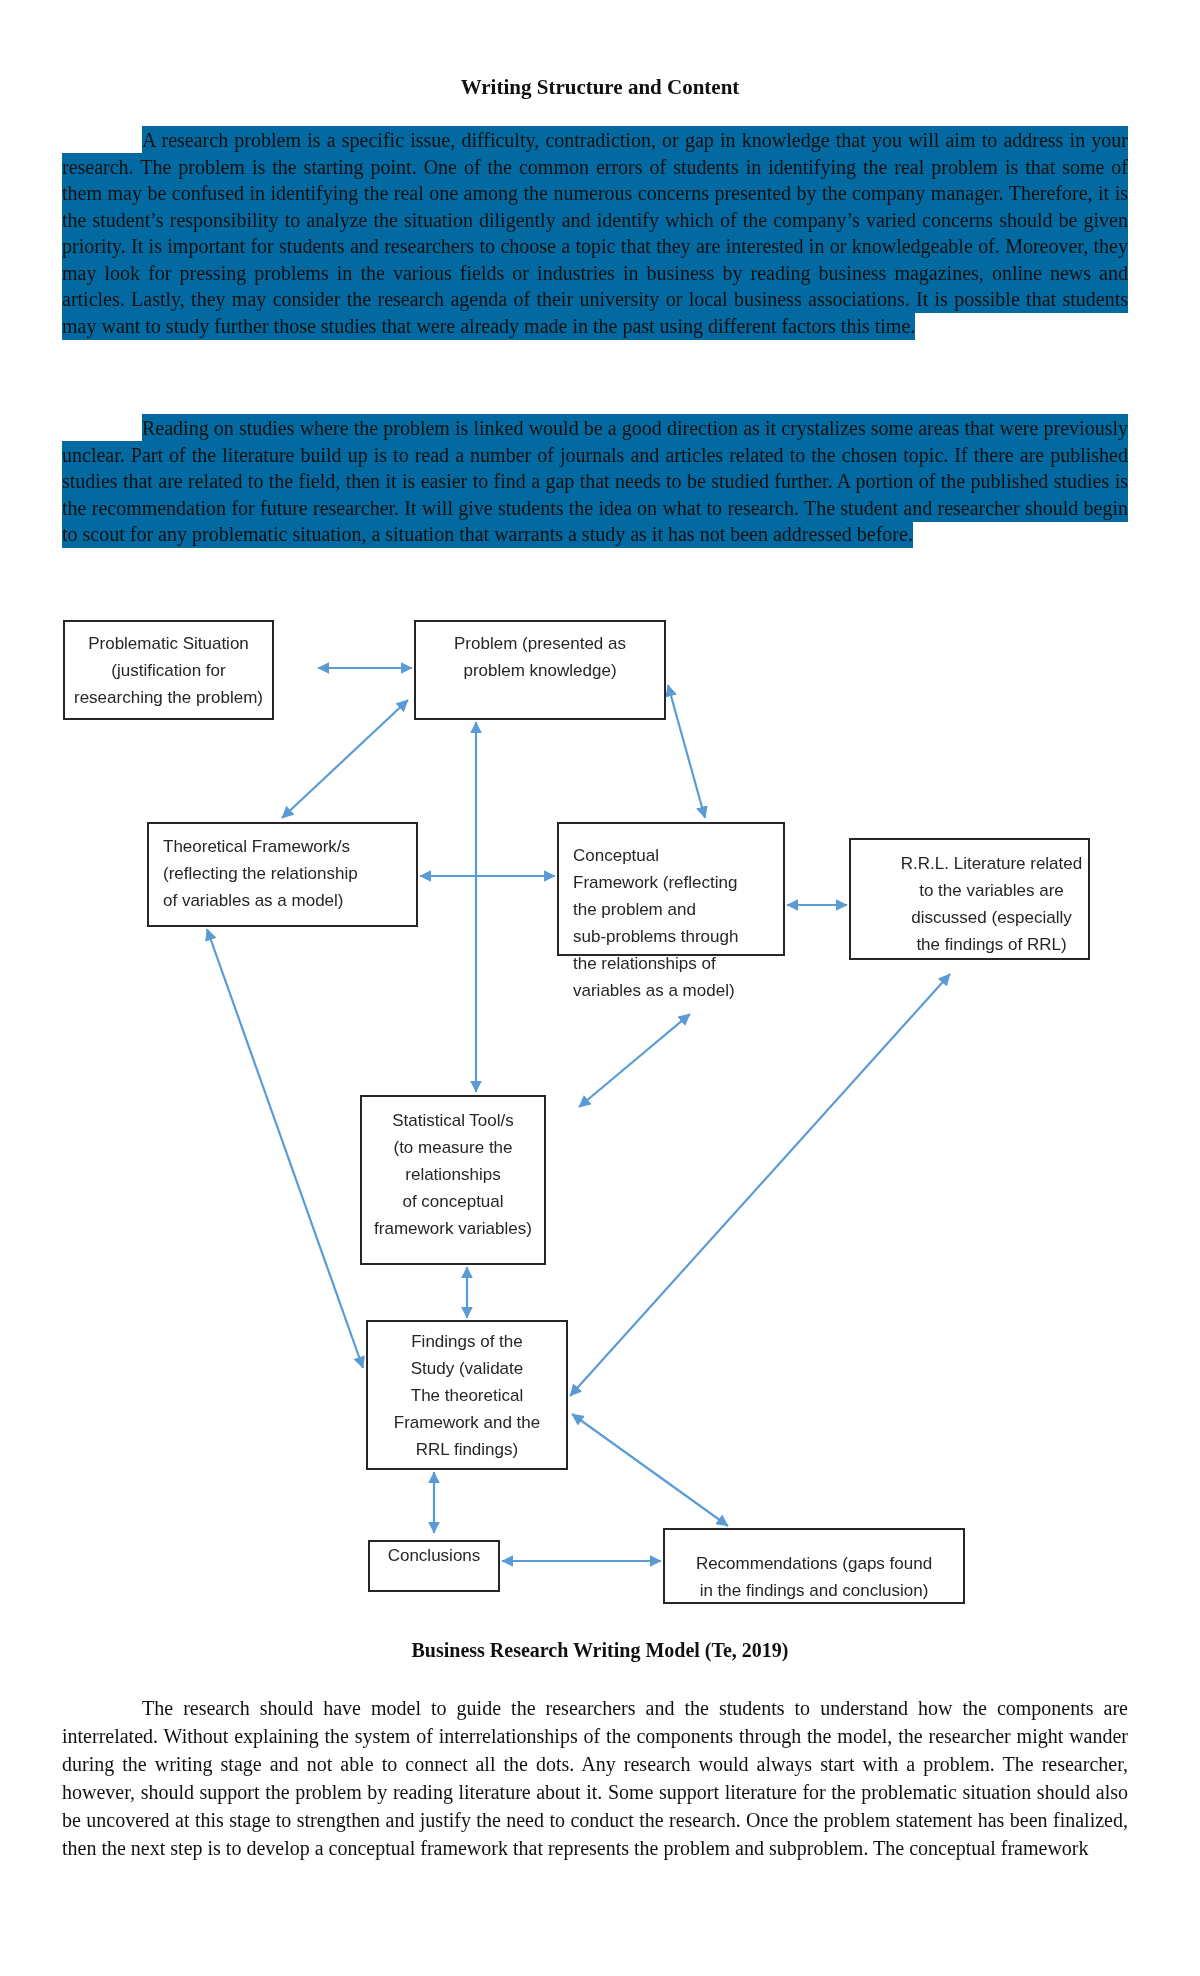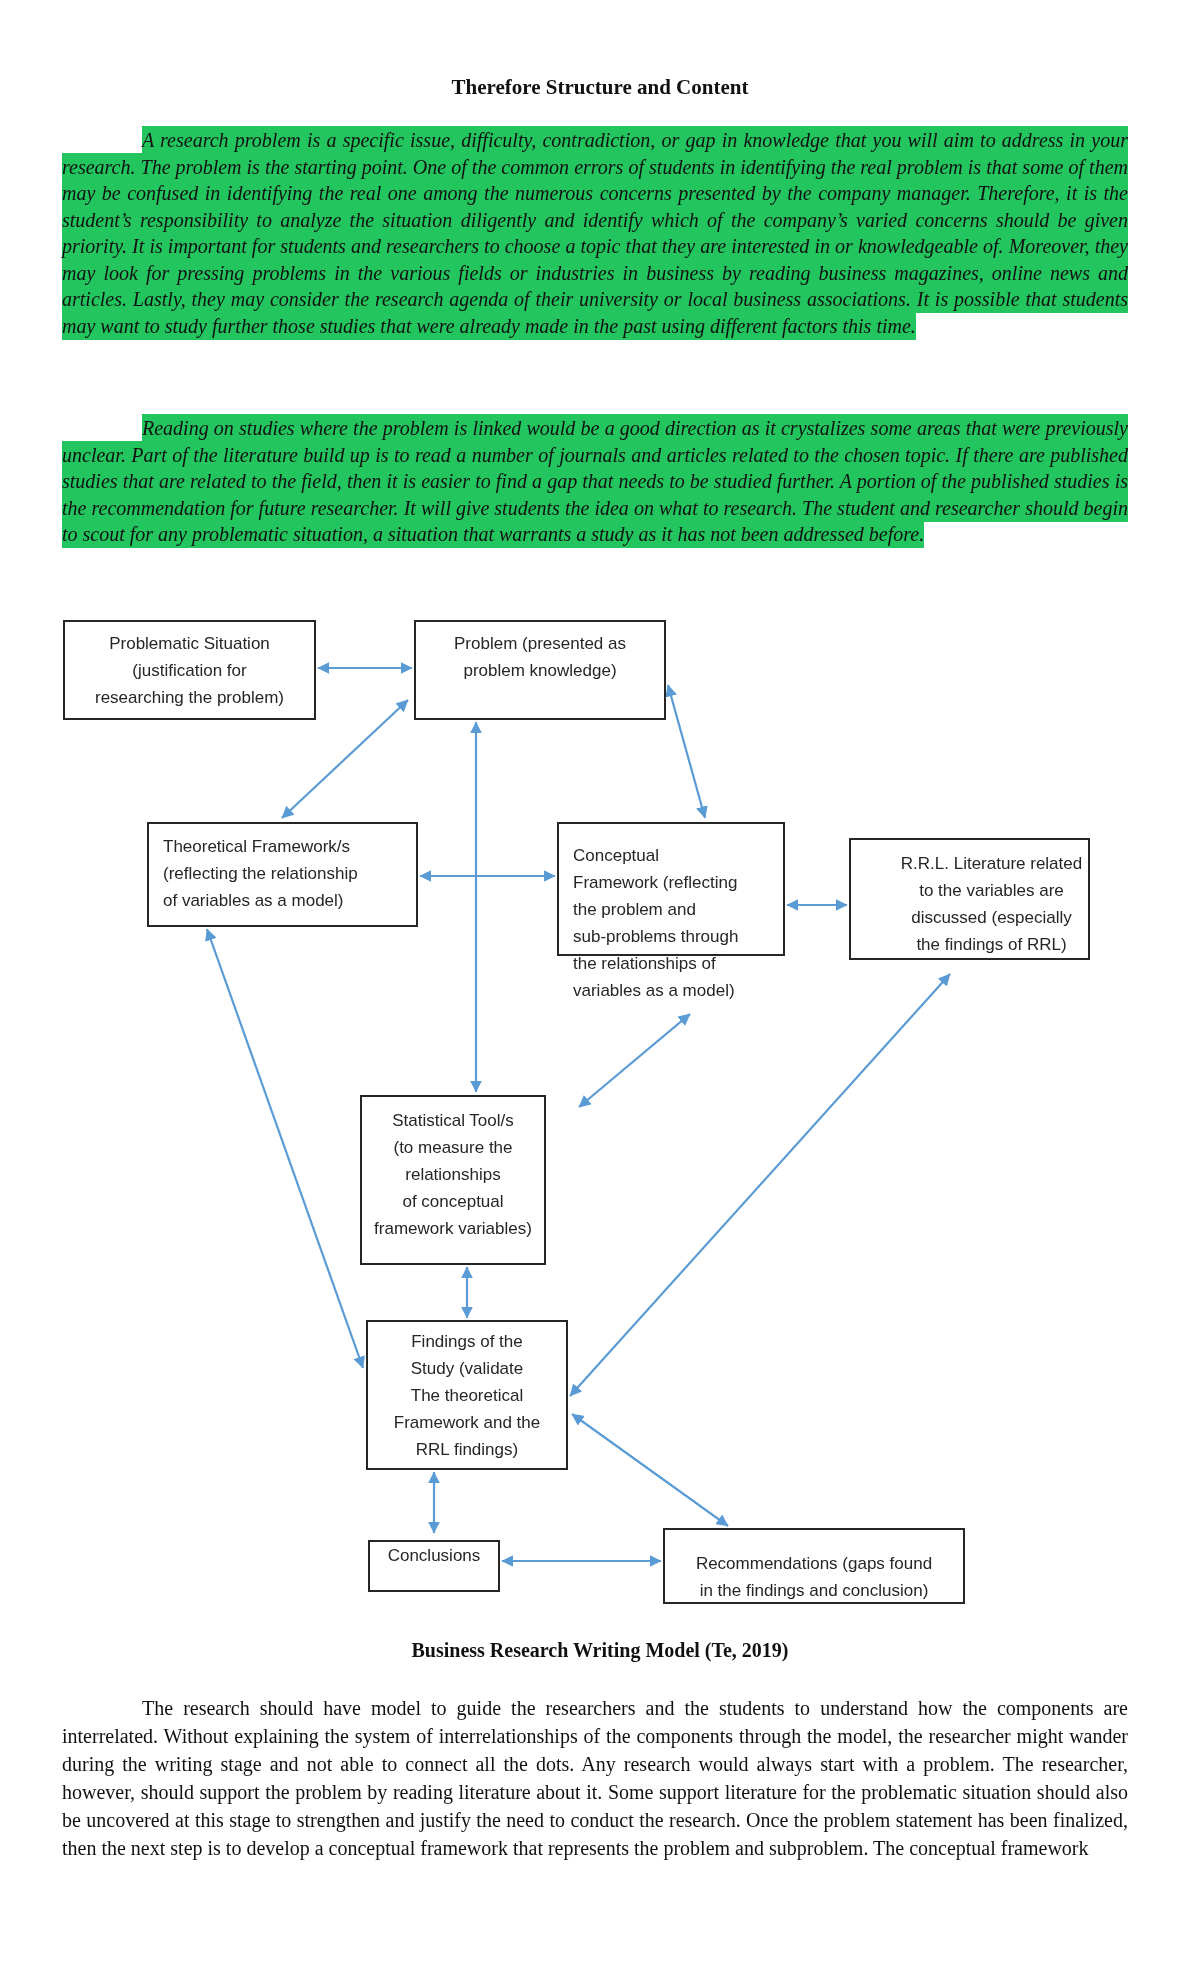--- a/index.html
+++ b/index.html
@@ -6,49 +6,49 @@
   .page{position:relative;width:1200px;height:1976px;background:#ffffff;overflow:hidden;}
 
   .doc-title{position:absolute;top:74px;left:0;width:1200px;margin:0;text-align:center;
     font:bold 21px/26px "Liberation Serif", serif;color:#111;}
 
   .para{position:absolute;left:62px;width:1066px;margin:0;text-align:justify;
     text-indent:80px;font:20px/26.5px "Liberation Serif", serif;color:#111;}
   #p1{top:127px;}
   #p2{top:415px;}
   #p3{top:1694px;line-height:28px;}
-  .hl{background:#22c55e;padding:3px 0;font-style:italic;}
+  .hl{background:#0369a1;padding:3px 0;}
 
   .caption{position:absolute;top:1638px;left:0;width:1200px;margin:0;text-align:center;
     font:bold 20px/25px "Liberation Serif", serif;color:#111;}
 
   .node{position:absolute;box-sizing:border-box;border:2px solid #262626;background:#fff;
     font:17px/27px "Liberation Sans", sans-serif;color:#262626;white-space:pre-line;}
   .c{text-align:center;}
   .l{text-align:left;padding-left:14px;padding-right:6px;}
 
-  #n-problematic{left:63px;top:620px;width:253px;height:100px;padding-top:8px;}
+  #n-problematic{left:63px;top:620px;width:211px;height:100px;padding-top:8px;}
   #n-problem{left:414px;top:620px;width:252px;height:100px;padding-top:8px;}
   #n-theoretical{left:147px;top:822px;width:271px;height:105px;padding-top:9px;}
   #n-conceptual{left:557px;top:822px;width:228px;height:134px;padding-top:18px;}
   #n-rrl{left:849px;top:838px;width:241px;height:122px;padding-top:10px;padding-left:44px;}
   #n-statistical{left:360px;top:1095px;width:186px;height:170px;padding-top:10px;}
   #n-findings{left:366px;top:1320px;width:202px;height:150px;padding-top:6px;}
   #n-conclusions{left:368px;top:1540px;width:132px;height:52px;}
   #n-recommendations{left:663px;top:1528px;width:302px;height:76px;padding-top:20px;}
 
   svg.arrows{position:absolute;left:0;top:0;width:1200px;height:1976px;pointer-events:none;}
   svg.arrows line{stroke:#5B9BD5;stroke-width:2.2;}
 </style>
 </head>
 <body>
 
 <div class="page">
 
-  <h1 class="doc-title">Therefore Structure and Content</h1>
+  <h1 class="doc-title">Writing Structure and Content</h1>
 
   <p class="para" id="p1"><span class="hl">A research problem is a specific issue, difficulty, contradiction, or gap in knowledge that you will aim to address in your research. The problem is the starting point. One of the common errors of students in identifying the real problem is that some of them may be confused in identifying the real one among the numerous concerns presented by the company manager. Therefore, it is the student’s responsibility to analyze the situation diligently and identify which of the company’s varied concerns should be given priority. It is important for students and researchers to choose a topic that they are interested in or knowledgeable of. Moreover, they may look for pressing problems in the various fields or industries in business by reading business magazines, online news and articles. Lastly, they may consider the research agenda of their university or local business associations. It is possible that students may want to study further those studies that were already made in the past using different factors this time.</span></p>
 
   <p class="para" id="p2"><span class="hl">Reading on studies where the problem is linked would be a good direction as it crystalizes some areas that were previously unclear. Part of the literature build up is to read a number of journals and articles related to the chosen topic. If there are published studies that are related to the field, then it is easier to find a gap that needs to be studied further. A portion of the published studies is the recommendation for future researcher. It will give students the idea on what to research. The student and researcher should begin to scout for any problematic situation, a situation that warrants a study as it has not been addressed before.</span></p>
 
   <svg class="arrows" viewBox="0 0 1200 1976" xmlns="http://www.w3.org/2000/svg">
     <defs>
       <marker id="ah" viewBox="0 0 10 10" refX="9.5" refY="5" markerWidth="5.5" markerHeight="5.5" orient="auto-start-reverse">
         <path d="M0,0 L10,5 L0,10 z" fill="#5B9BD5"></path>
       </marker>

